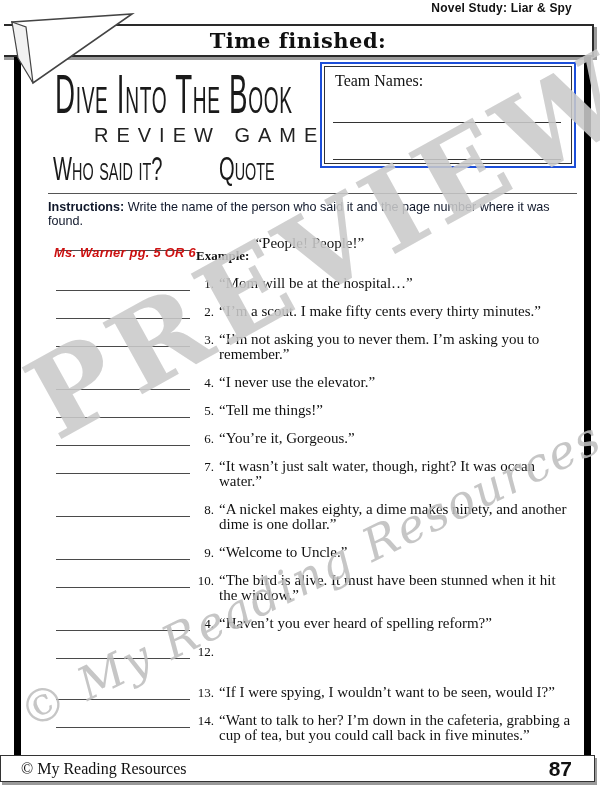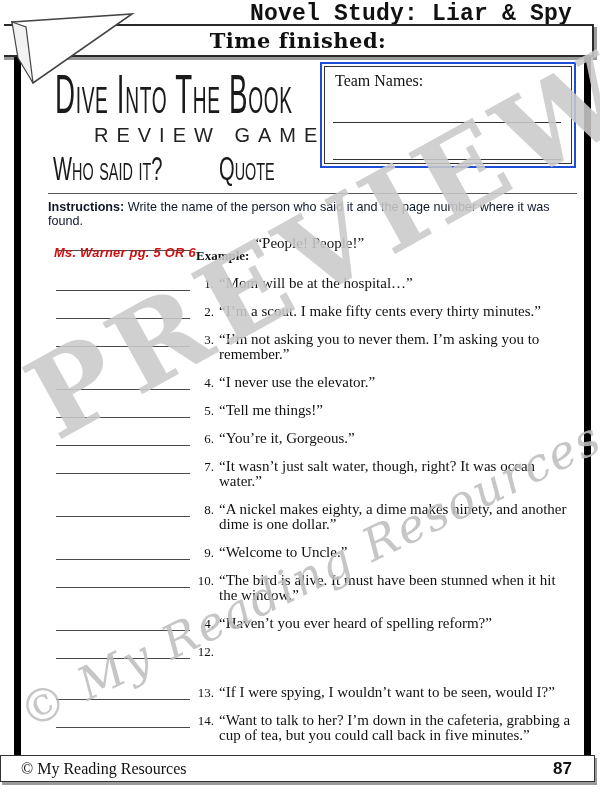--- a/index.html
+++ b/index.html
@@ -1,21 +1,21 @@
 <!DOCTYPE html>
 <html><head>
 <meta charset="utf-8">
 <style>
   html,body{margin:0;padding:0;background:#fff;}
   .page{position:relative;width:600px;height:800px;background:#fff;overflow:hidden;
         font-family:"Liberation Serif",serif;color:#111;}
 
   
-  .book-label{position:absolute;top:1px;right:28px;font-family:Liberation Mono, monospace;
-              font-weight:bold;font-size:23px;letter-spacing:0.2px;margin-left:44px;}
+  .book-label{position:absolute;top:1px;right:28px;font-family:Liberation Sans, sans-serif;
+              font-weight:bold;font-size:12px;letter-spacing:0.2px;margin-left:44px;}
 
   
   .banner{position:absolute;top:24px;left:4px;width:588px;height:29px;background:#fff;
           border:2px solid #2a2a2a;border-left:none;box-shadow:0 3px 0 #9a9a9a,3px 3px 0 #9a9a9a;
           display:flex;align-items:center;justify-content:center;}
   .banner-text{font-family:"DejaVu Serif",serif;font-weight:bold;font-size:21px;letter-spacing:0.5px;}
 
   
   .fold{position:absolute;top:0;left:0;z-index:6;}
 
@@ -65,21 +65,21 @@
               font-size:112px;letter-spacing:8px;color:rgba(201,201,201,0.88);transform:rotate(-29deg);}
   .wm-script{left:-10px;top:548px;width:640px;font-family:"DejaVu Serif",serif;font-style:italic;
              font-size:46px;letter-spacing:2px;color:rgba(190,190,190,0.88);transform:rotate(-26deg);}
 
   
   .footer{position:absolute;left:0;top:755px;width:595px;height:27px;background:#fff;
           border:1.5px solid #333;box-shadow:2px 3px 0 #9a9a9a;box-sizing:border-box;
           display:flex;align-items:center;}
   .footer-copy{font-size:16px;margin-left:20px;}
   .footer-page{margin-left:auto;margin-right:22px;font-family:"Liberation Sans",sans-serif;
-               font-weight:bold;font-size:17px;}
+               font-weight:bold;font-size:21px;}
 </style>
 </head>
 <body>
 
 <div class="page">
 
   <div class="book-label">Novel Study: Liar &amp; Spy</div>
 
   <div class="banner">
     <span class="banner-text">Time finished:</span>

